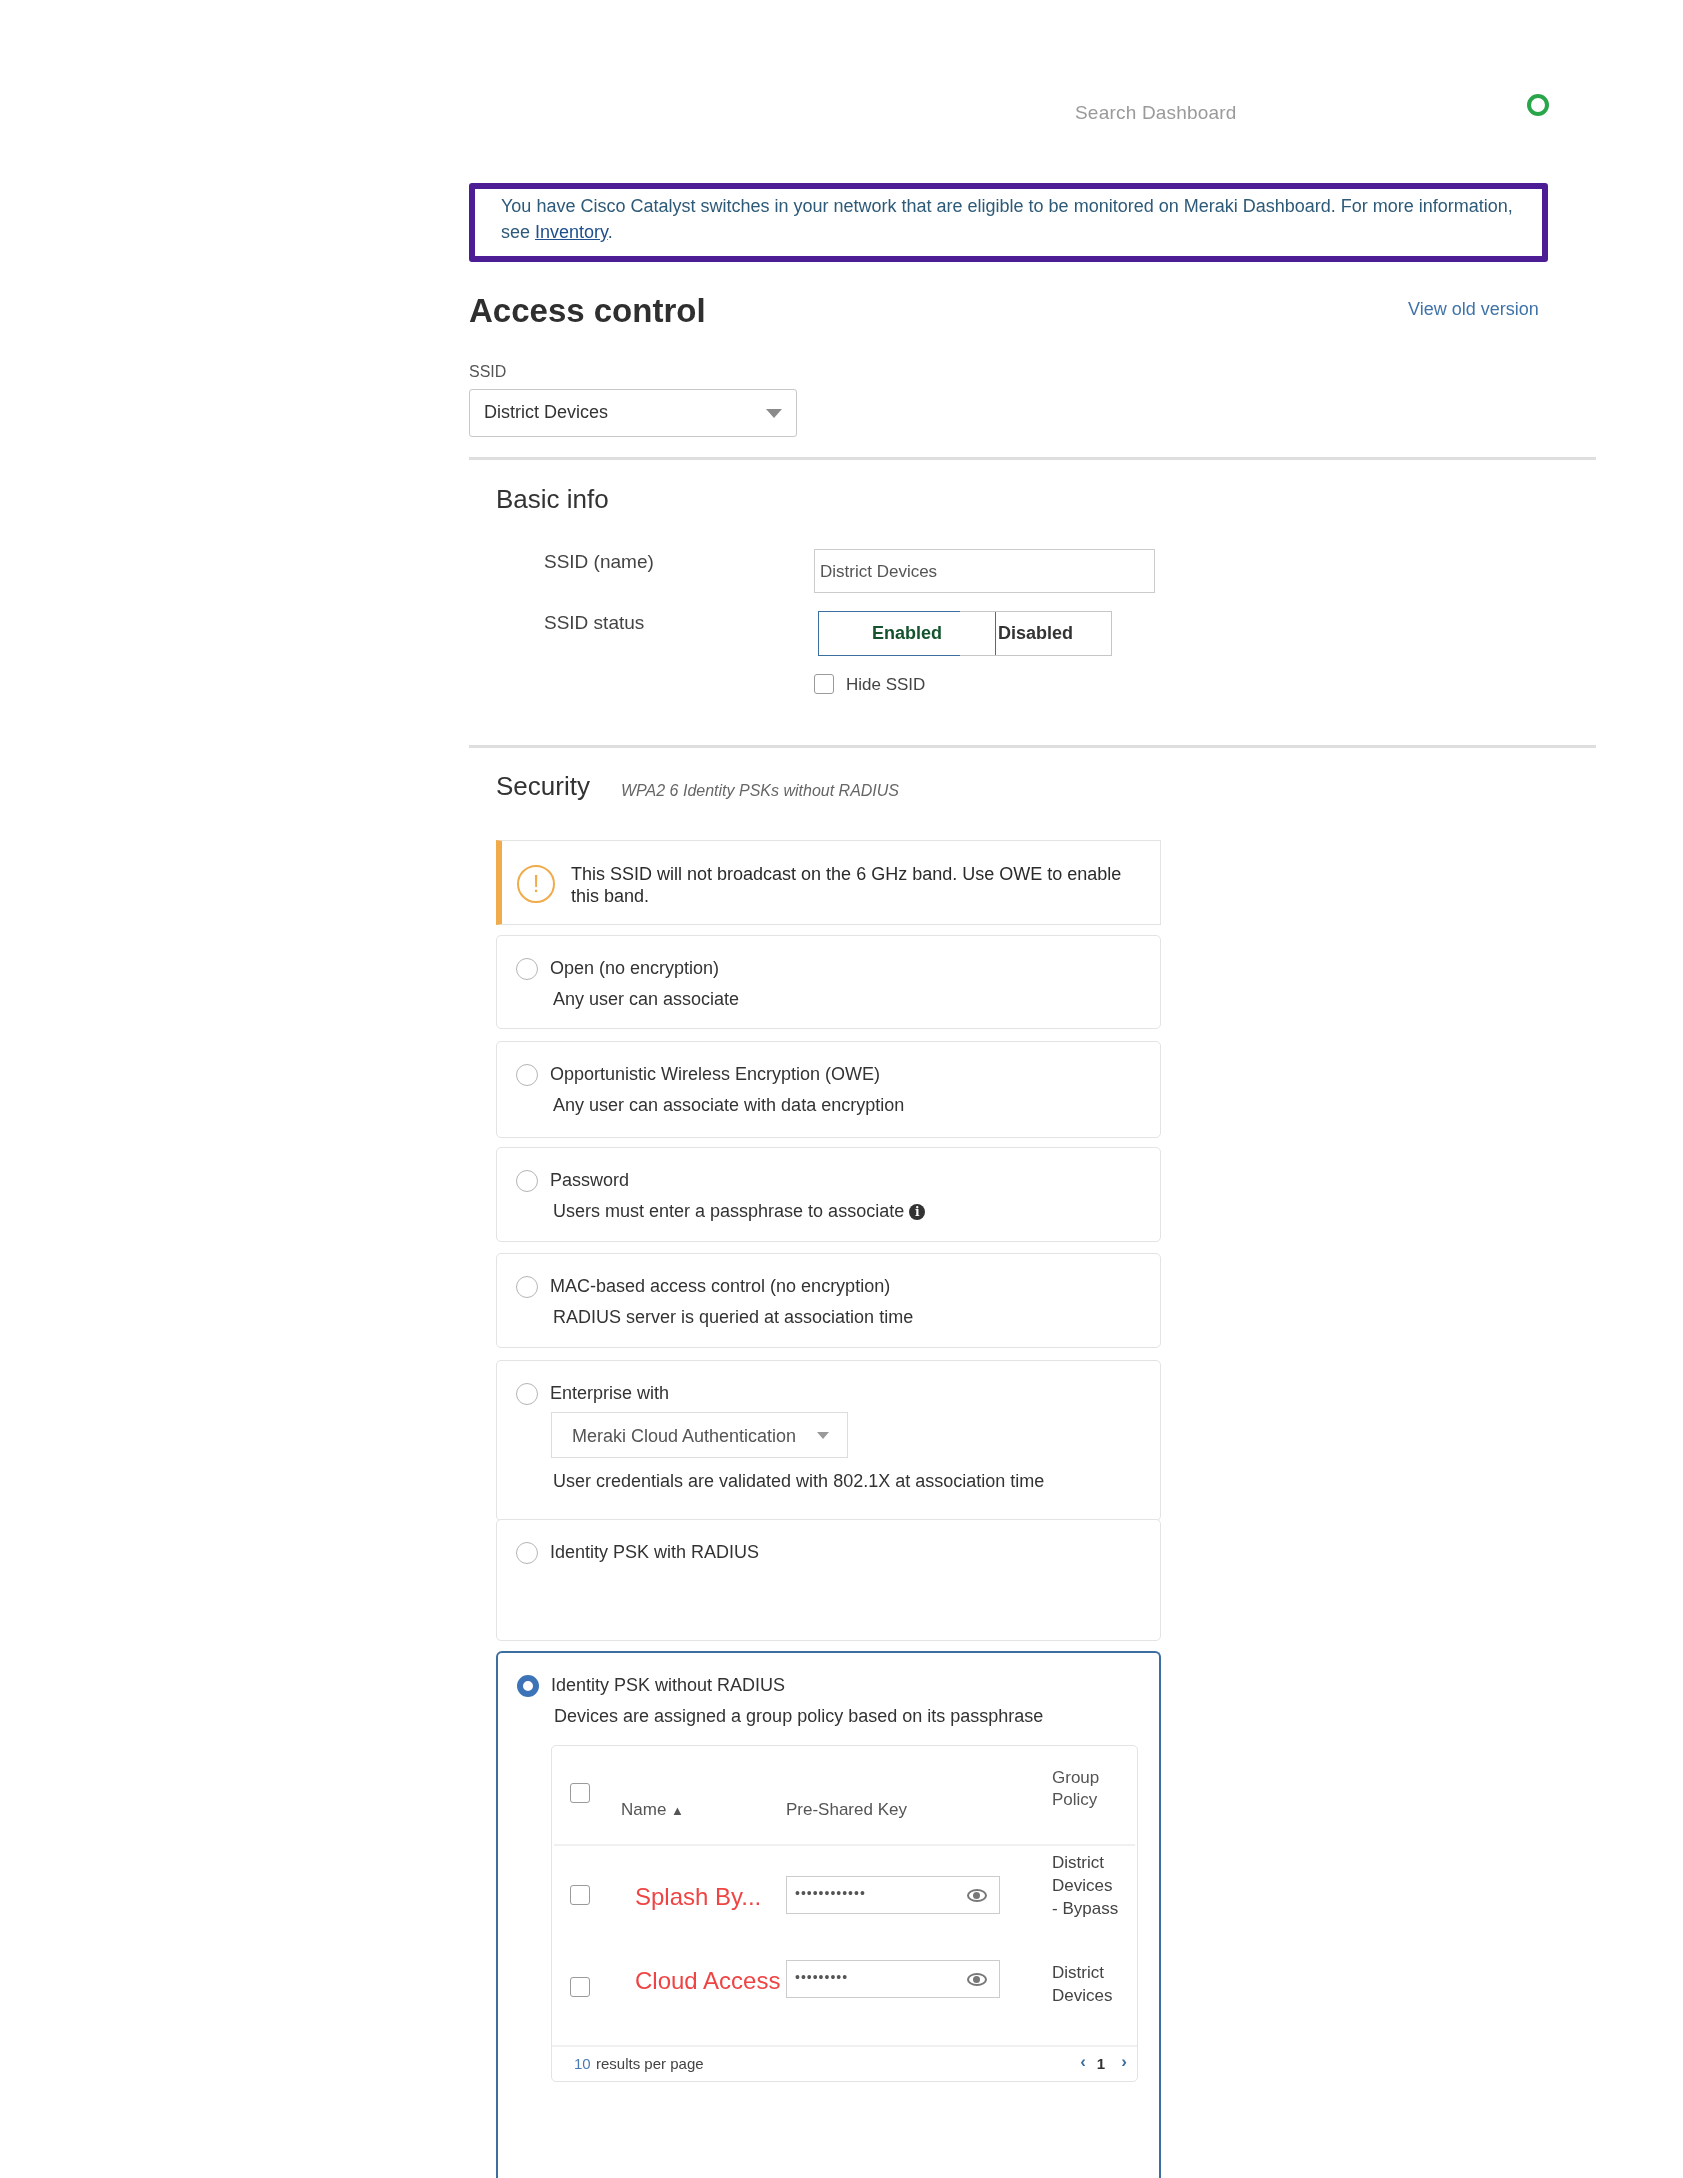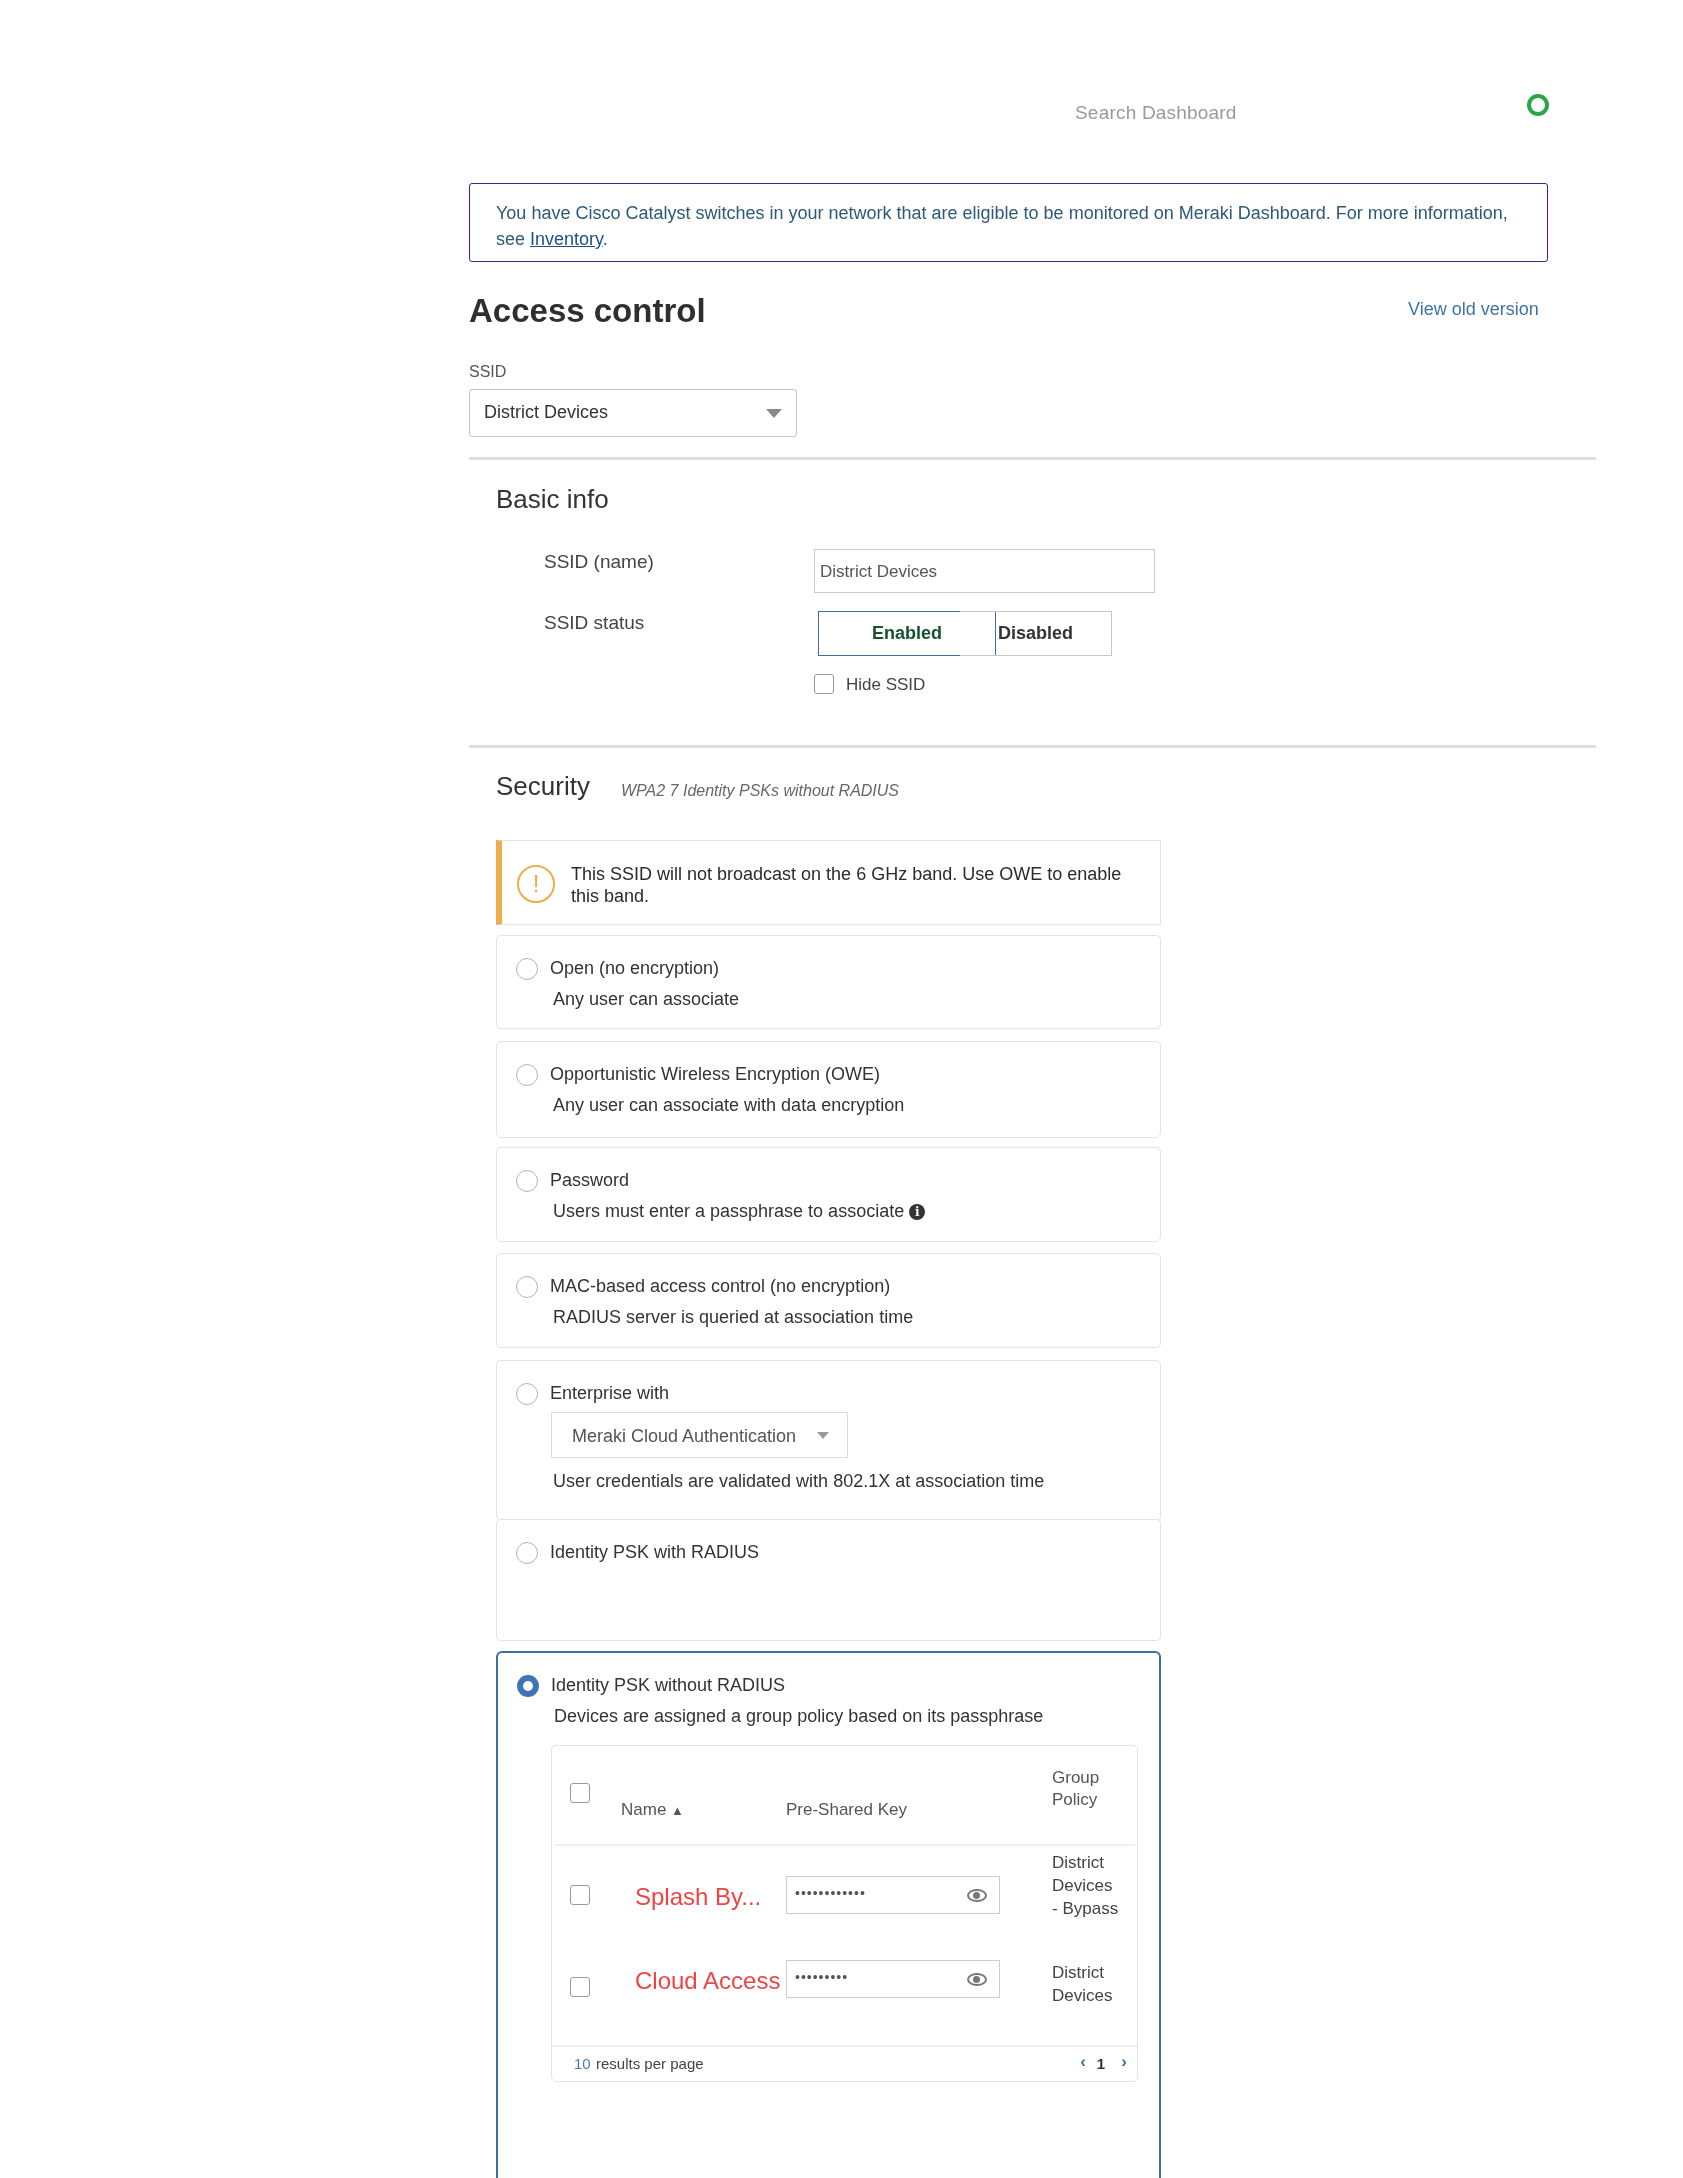--- a/index.html
+++ b/index.html
@@ -6,22 +6,22 @@
   html, body { width: 1683px; height: 2178px; background: #ffffff; overflow: hidden; }
   body { font-family: "Liberation Sans", "DejaVu Sans", sans-serif; color: #333; position: relative; }
 
   .abs { position: absolute; }
 
   
   .search-text { left: 1075px; top: 102px; font-size: 19px; color: #9a9a9a; letter-spacing: 0.2px; }
   .status-ring { left: 1527px; top: 94px; width: 22px; height: 22px; border: 4px solid #2aa64a; border-radius: 50%; }
 
   
-  .banner { left: 469px; top: 183px; width: 1079px; height: 79px; border: 1px solid #4c1d95; border-radius: 3px;
-            padding: 16px 26px; font-size: 18px; line-height: 26px; color: #2d5a78; }
+  .banner { left: 469px; top: 183px; width: 1079px; height: 79px; border: 6px solid #4c1d95; border-radius: 3px;
+            padding: 4px 26px; font-size: 18px; line-height: 26px; color: #2d5a78; }
   .banner a { color: #1e4e8c; text-decoration: underline; }
 
   
   .page-title { left: 469px; top: 292px; font-size: 33px; font-weight: bold; color: #2f2f2f; }
   .old-version { left: 1408px; top: 299px; font-size: 18px; color: #3f73a8; }
   .ssid-label { left: 469px; top: 363px; font-size: 16px; color: #555; }
   .ssid-select { left: 469px; top: 389px; width: 328px; height: 48px; border: 1px solid #c8c8c8; border-radius: 3px;
                  padding: 12px 14px; font-size: 18px; color: #333; }
   .caret { position: absolute; right: 14px; top: 19px; width: 0; height: 0;
            border-left: 8px solid transparent; border-right: 8px solid transparent; border-top: 9px solid #8a8a8a; }
@@ -103,21 +103,21 @@
 <div class="abs text-input">District Devices</div>
 <div class="abs field-label" style="left:496px; top:612px;">SSID status</div>
 <div class="abs seg seg-enabled">Enabled</div>
 <div class="abs seg seg-disabled">Disabled</div>
 <div class="abs checkbox" style="left:814px; top:674px;"></div>
 <div class="abs hide-ssid-label">Hide SSID</div>
 
 <div class="abs hr" style="top:745px;"></div>
 
 <div class="abs section-title" style="left:496px; top:771px;">Security</div>
-<div class="abs security-sub">WPA2 7 Identity PSKs without RADIUS</div>
+<div class="abs security-sub">WPA2 6 Identity PSKs without RADIUS</div>
 
 <div class="abs warn">
   <div class="warn-icon">!</div>
   <span>This SSID will not broadcast on the 6 GHz band. Use OWE to enable this band.</span>
 </div>
 
 <div class="abs card" style="top:935px; height:94px;">
   <div class="radio" style="top:22px;"></div>
   <div class="opt-title" style="top:22px;">Open (no encryption)</div>
   <div class="opt-desc" style="top:50px;">Any user can associate</div>

